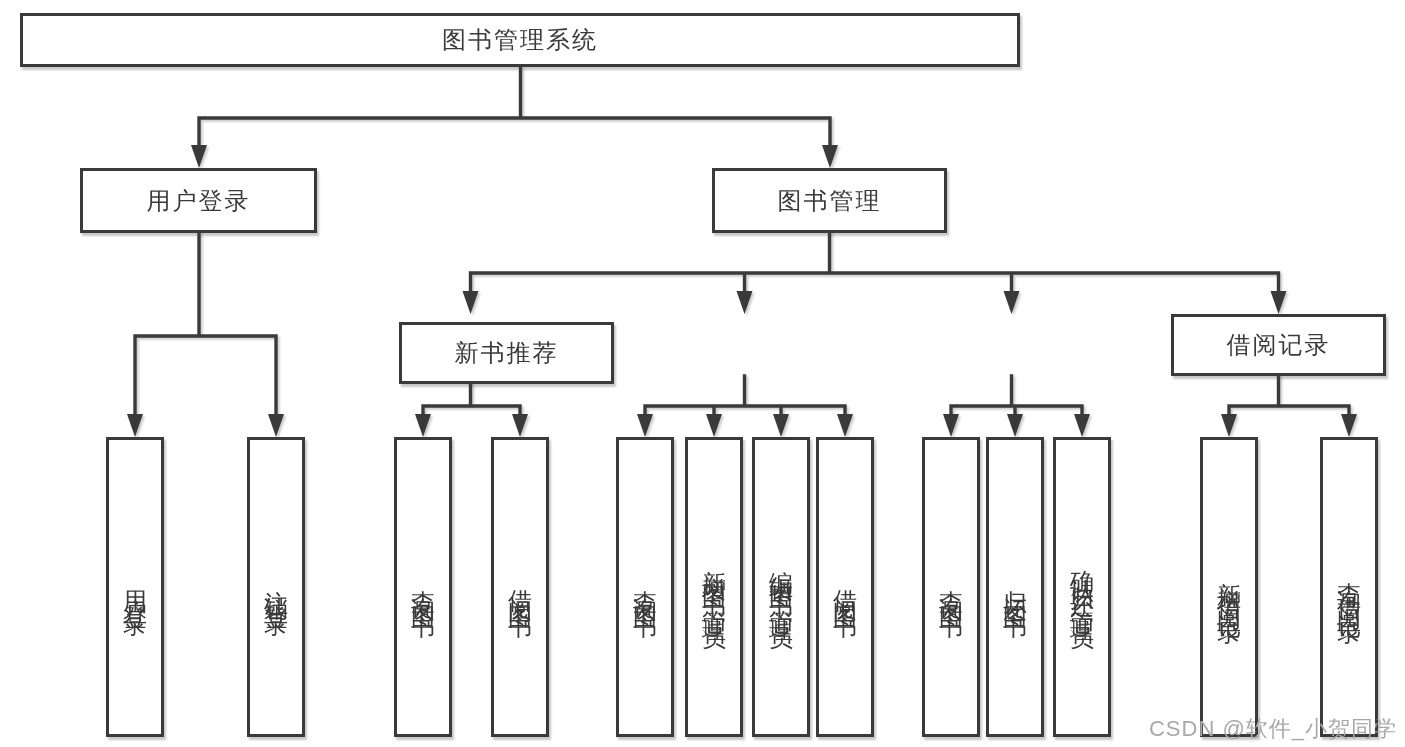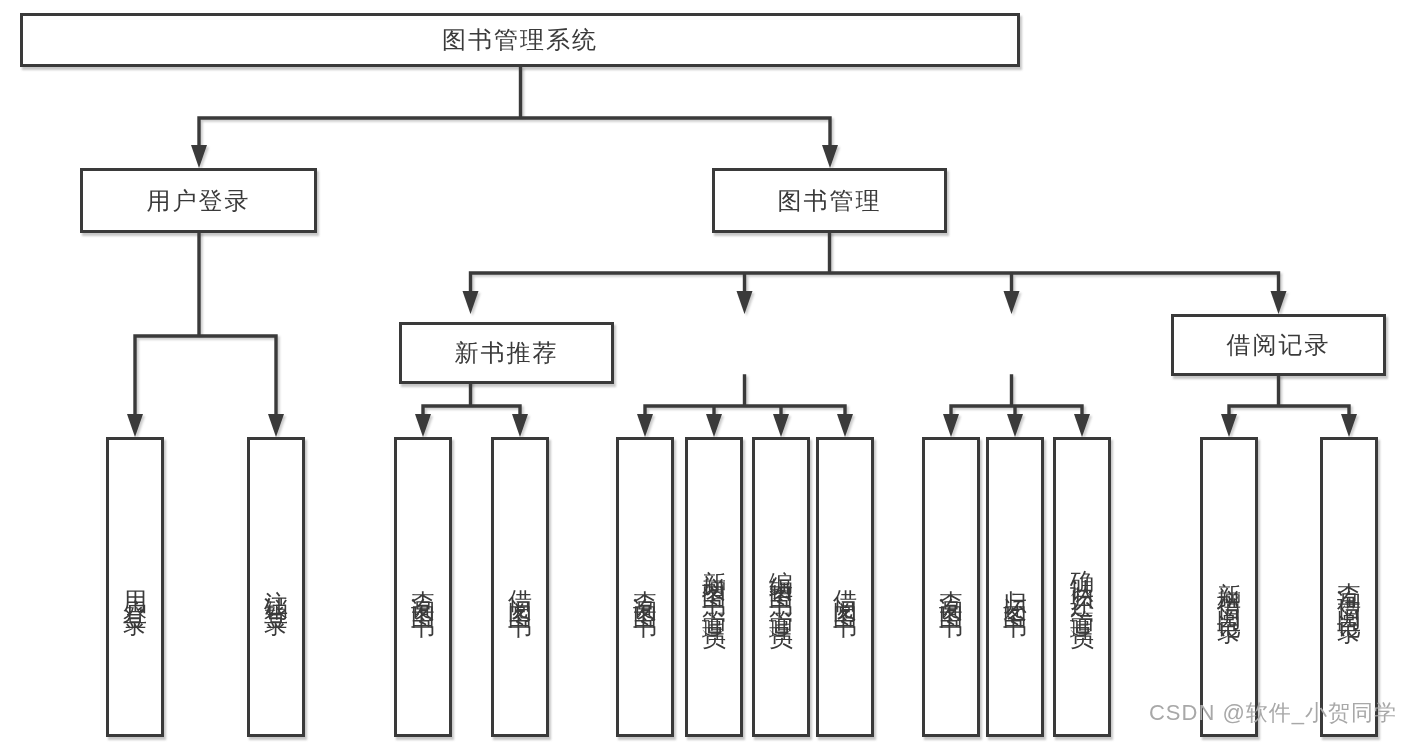--- a/index.html
+++ b/index.html
@@ -15,21 +15,21 @@
   .wires{position:absolute;left:0;top:0;width:1405px;height:747px;
          filter:drop-shadow(2px 2px 1px rgba(70,70,70,0.28));}
   .wires path{stroke:var(--line);stroke-width:3.4;fill:none;stroke-linecap:square;}
   .wires polygon{fill:var(--line);stroke:none;}
   .box{position:absolute;background:#fff;border:3.4px solid var(--line);
        display:flex;align-items:center;justify-content:center;
        box-shadow:2px 3px 2px rgba(70,70,70,0.30);}
   .box .lbl{font-size:24px;color:var(--text);white-space:nowrap;line-height:1;}
   .box.h .lbl{letter-spacing:2px;}
   .box.v .lbl{writing-mode:vertical-lr;text-orientation:mixed;letter-spacing:8px;}
-  .watermark{position:absolute;right:8px;bottom:19px;font-size:22px;
+  .watermark{position:absolute;right:8px;bottom:3px;font-size:22px;
              color:var(--watermark);letter-spacing:1px;z-index:5;white-space:nowrap;}
 </style>
 </head>
 <body>
 
 <div class="stage">
 
   <svg class="wires" viewBox="0 0 1405 747">
     <g>
       <path d="M520.5 68 V118 M199 118 H830 M199 118 V150 M830 118 V150"></path>

